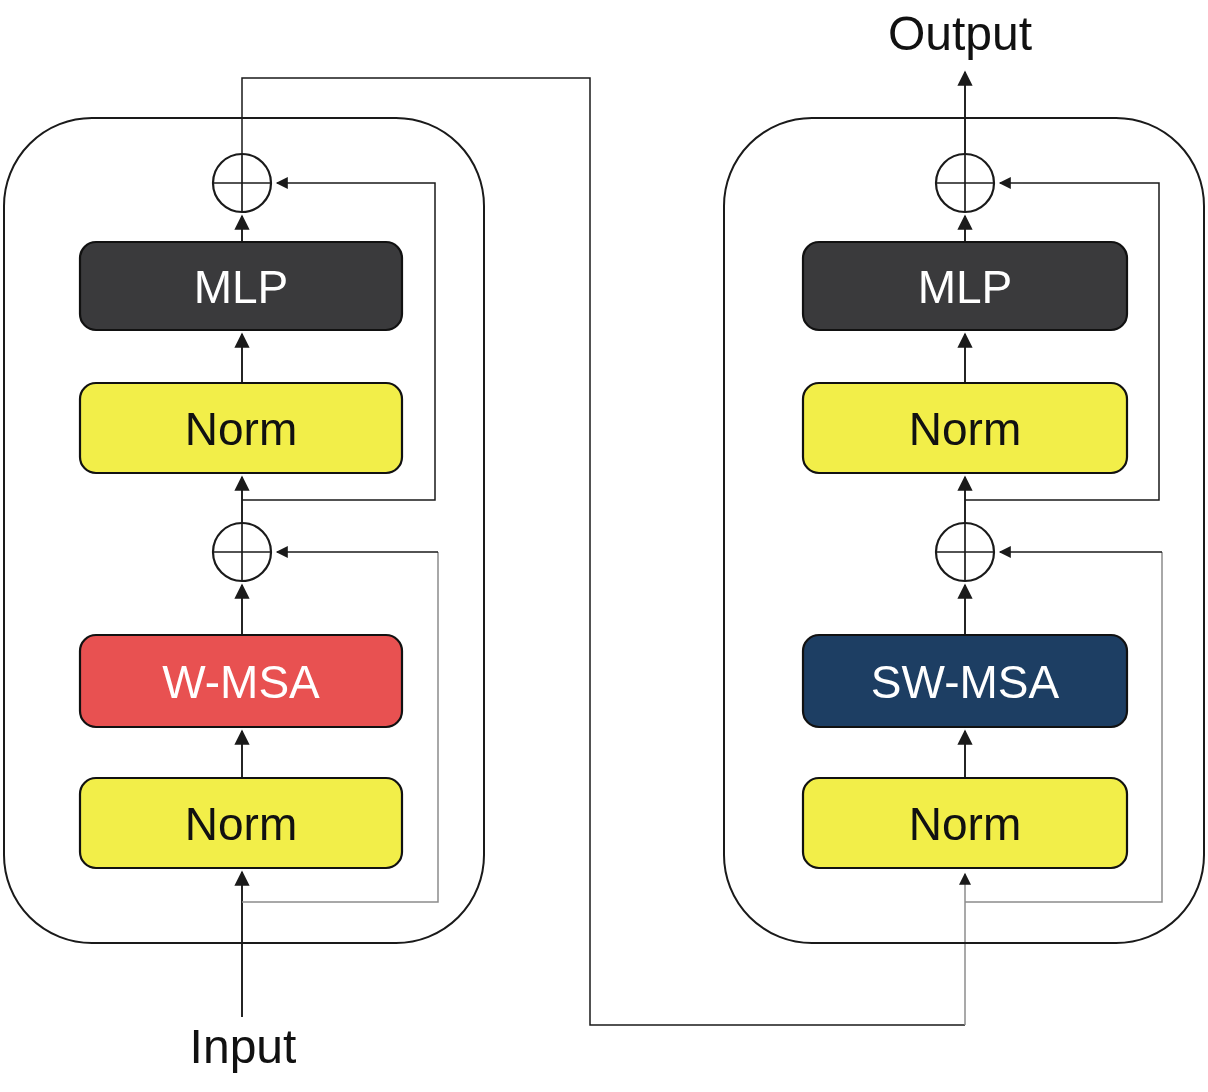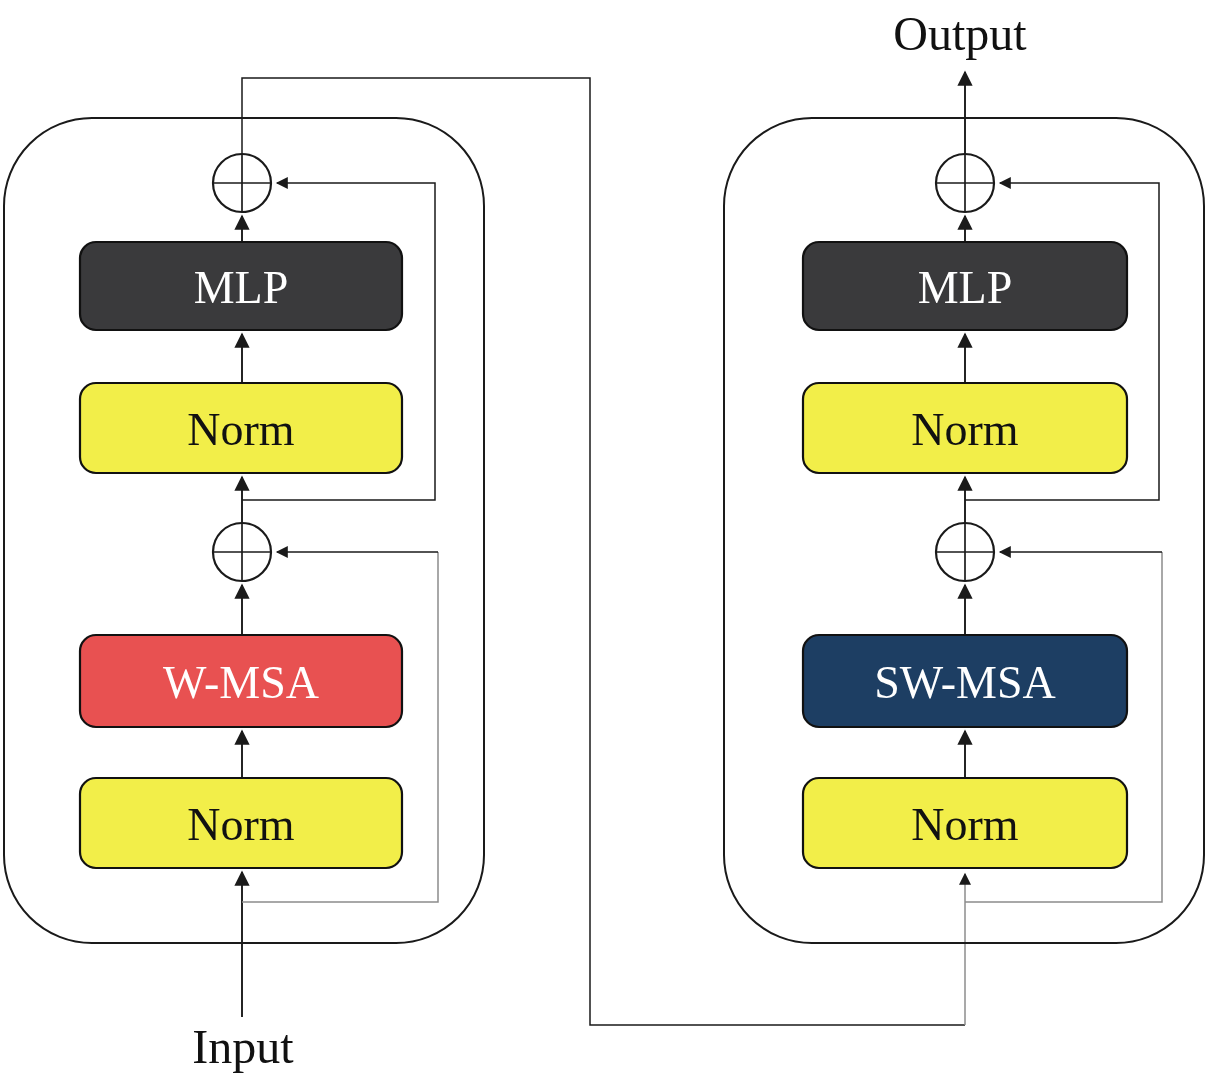--- a/index.html
+++ b/index.html
@@ -1,19 +1,19 @@
 <!DOCTYPE html>
 <html style="--background: #ffffff; --mlp: #3a3a3c; --norm: #f2ee49; --w_msa: #e85151; --sw_msa: #1d3e63; --box_border: #111111; --line: #1a1a1a; --skip_gray: #8c8c8c; --text_on_dark: #ffffff; --text_on_light: #111111;"><head>
 <meta charset="utf-8">
 <style>
   html,body{margin:0;padding:0;background:#fff;}
   .stage{
     width:1208px;height:1092px;position:relative;
     background:var(--background,#fff);
-    font-family:Liberation Serif, serif;
+    font-family:Liberation Sans, sans-serif;
   }
   svg{display:block;}
   .container-outline{fill:none;stroke:var(--line,#1a1a1a);stroke-width:2;}
   .node-box{stroke:var(--box_border,#111);stroke-width:2.2;}
   .fill-mlp{fill:var(--mlp,#3a3a3c);}
   .fill-norm{fill:var(--norm,#f2ee49);}
   .fill-wmsa{fill:var(--w_msa,#e85151);}
   .fill-swmsa{fill:var(--sw_msa,#1d3e63);}
   .chain{fill:none;stroke:var(--line,#1a1a1a);stroke-width:1.9;}
   .wire{fill:none;stroke:var(--line,#1a1a1a);stroke-width:1.5;}

